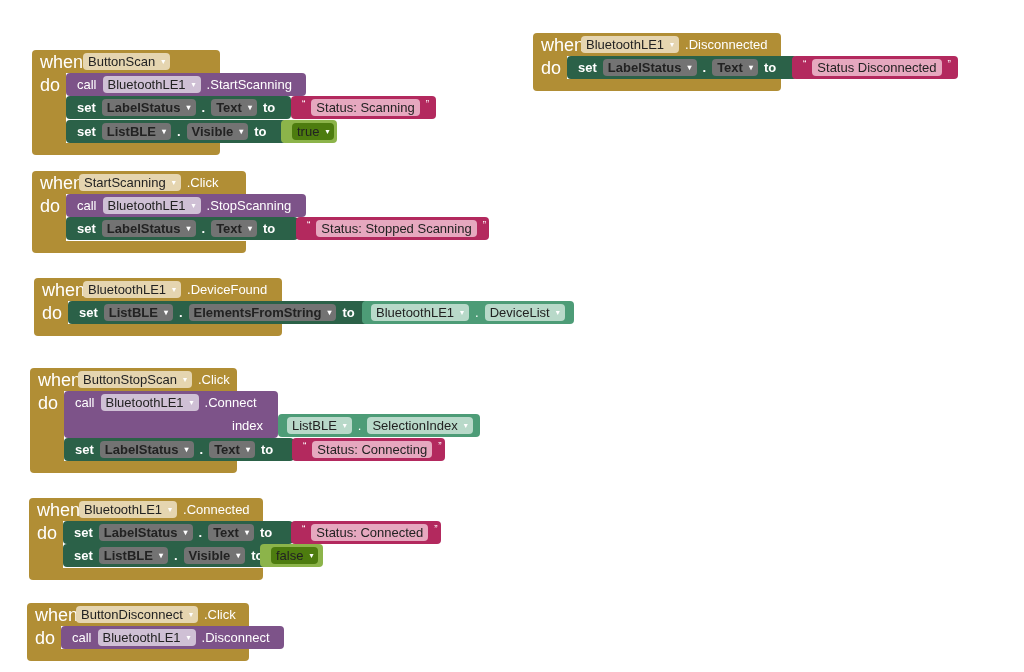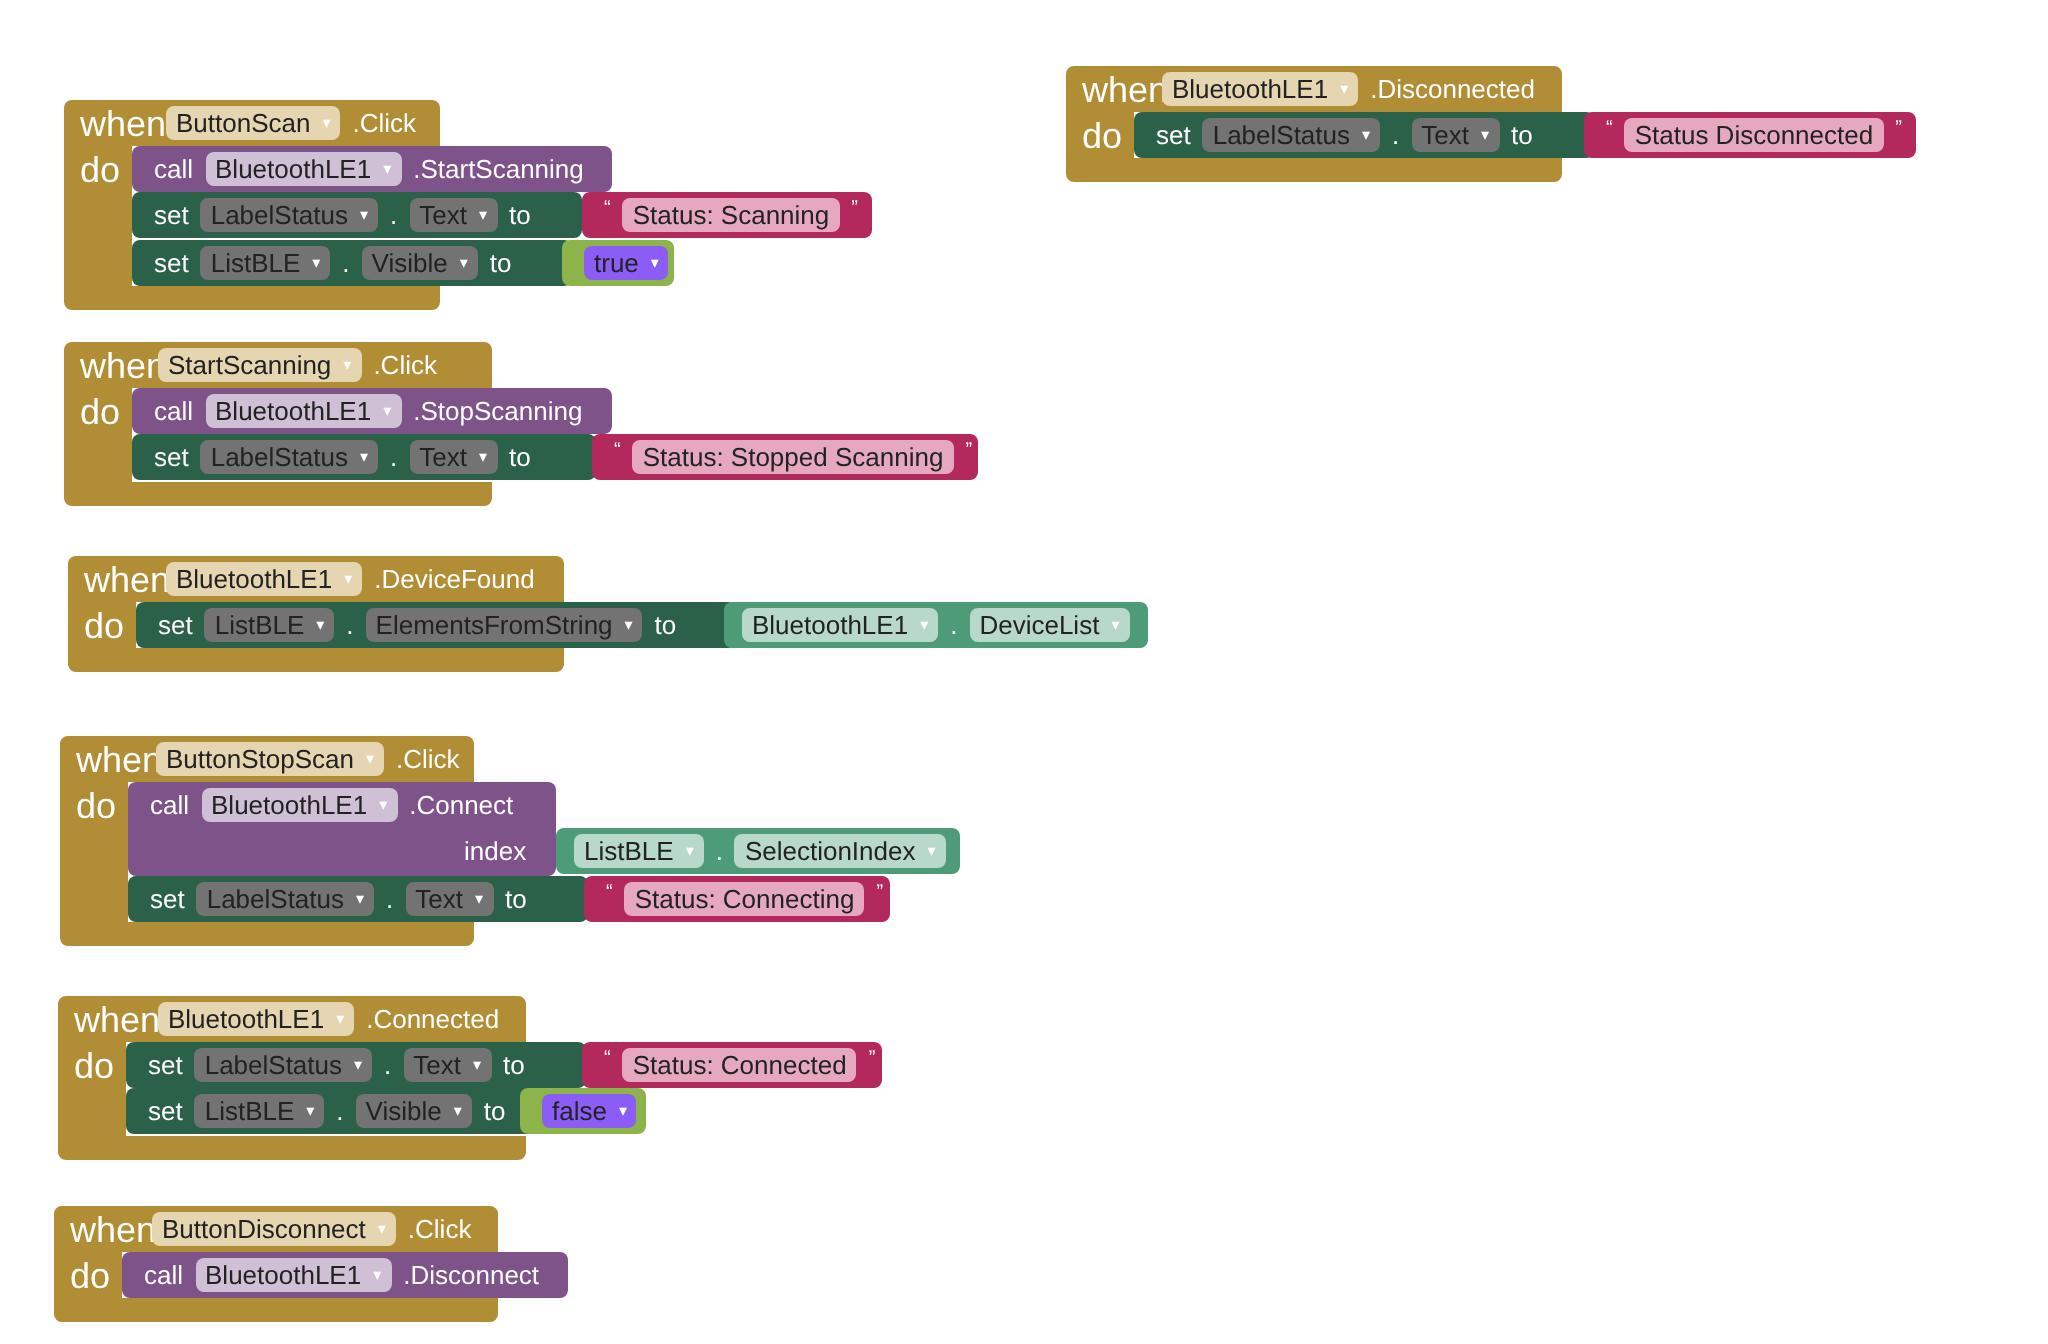--- a/index.html
+++ b/index.html
@@ -8,48 +8,48 @@
     font-family:"Liberation Sans", sans-serif; font-size:13px; color:#fff;
   }
   .abs { position:absolute; }
   .ev-head { position:absolute; left:0; top:0; height:23px; background:#b18e35; border-radius:4px 4px 0 0; }
   .ev-left { position:absolute; left:0; width:34px; background:#b18e35; }
   .ev-foot { position:absolute; left:0; height:12px; background:#b18e35; border-radius:0 0 4px 4px; }
   .kw { position:absolute; color:#fff; font-size:18px; line-height:16px; white-space:nowrap; }
   
   .stmt { position:absolute; height:23px; border-radius:4px; display:flex; align-items:center; padding-left:8px; white-space:nowrap; box-sizing:border-box; }
   .call { background:#7d5389; }
-  .setg { background:#2b6148; }
+  .setg { background:#2b6148;font-weight:bold; }
   .val-green { background:#4d9c77; }
   .val-light { background:#8cb44a; }
   .str { background:#b3295e; }
   .field {
     display:inline-flex; align-items:center; height:17px; border-radius:4px; padding:0 5px;
     color:#222; font-size:13px; margin:0 3px;
   }
   .f-gold { background:#e5d5b0; }
   .f-purple { background:#cfc0d5; }
   .f-green { background:#737373; }
   .f-green2 { background:#b8d9c9; }
-  .f-light { background:#8b5cf6; }
+  .f-light { background:#4d7c0f; }
   .f-str { background:#e6a8bf; }
   .arrow { font-size:8px; color:#fff; margin-left:6px; }
   .t { color:#fff; margin:0 3px;text-align:right; }
   .q { color:#fff; font-size:10px; margin:0 3px; position:relative; top:-3px; }
 </style>
 </head>
 <body>
 
 <div class="abs" style="left:32px;top:50px;width:220px;height:105px;">
   <div class="ev-head" style="width:188px;"></div>
   <div class="ev-left" style="top:23px;height:70px;"></div>
   <div class="ev-foot" style="top:93px;width:188px;"></div>
   <span class="kw" style="left:8px;top:4px;">when</span>
   <span class="kw" style="left:8px;top:27px;">do</span>
-  <span class="abs" style="left:48px;top:3px;display:flex;align-items:center;">
+  <span class="abs" style="left:48px;top:3px;display:flex;align-items:center;flex-direction:column;">
     <span class="field f-gold">
         <span>ButtonScan</span>
         <span class="arrow">▾</span>
       </span>
     <span class="t">.Click</span>
   </span>
   <div class="stmt call" style="left:34px;top:23px;width:240px;">
     <span class="t">call</span>
     <span class="field f-purple">
         <span>BluetoothLE1</span>

